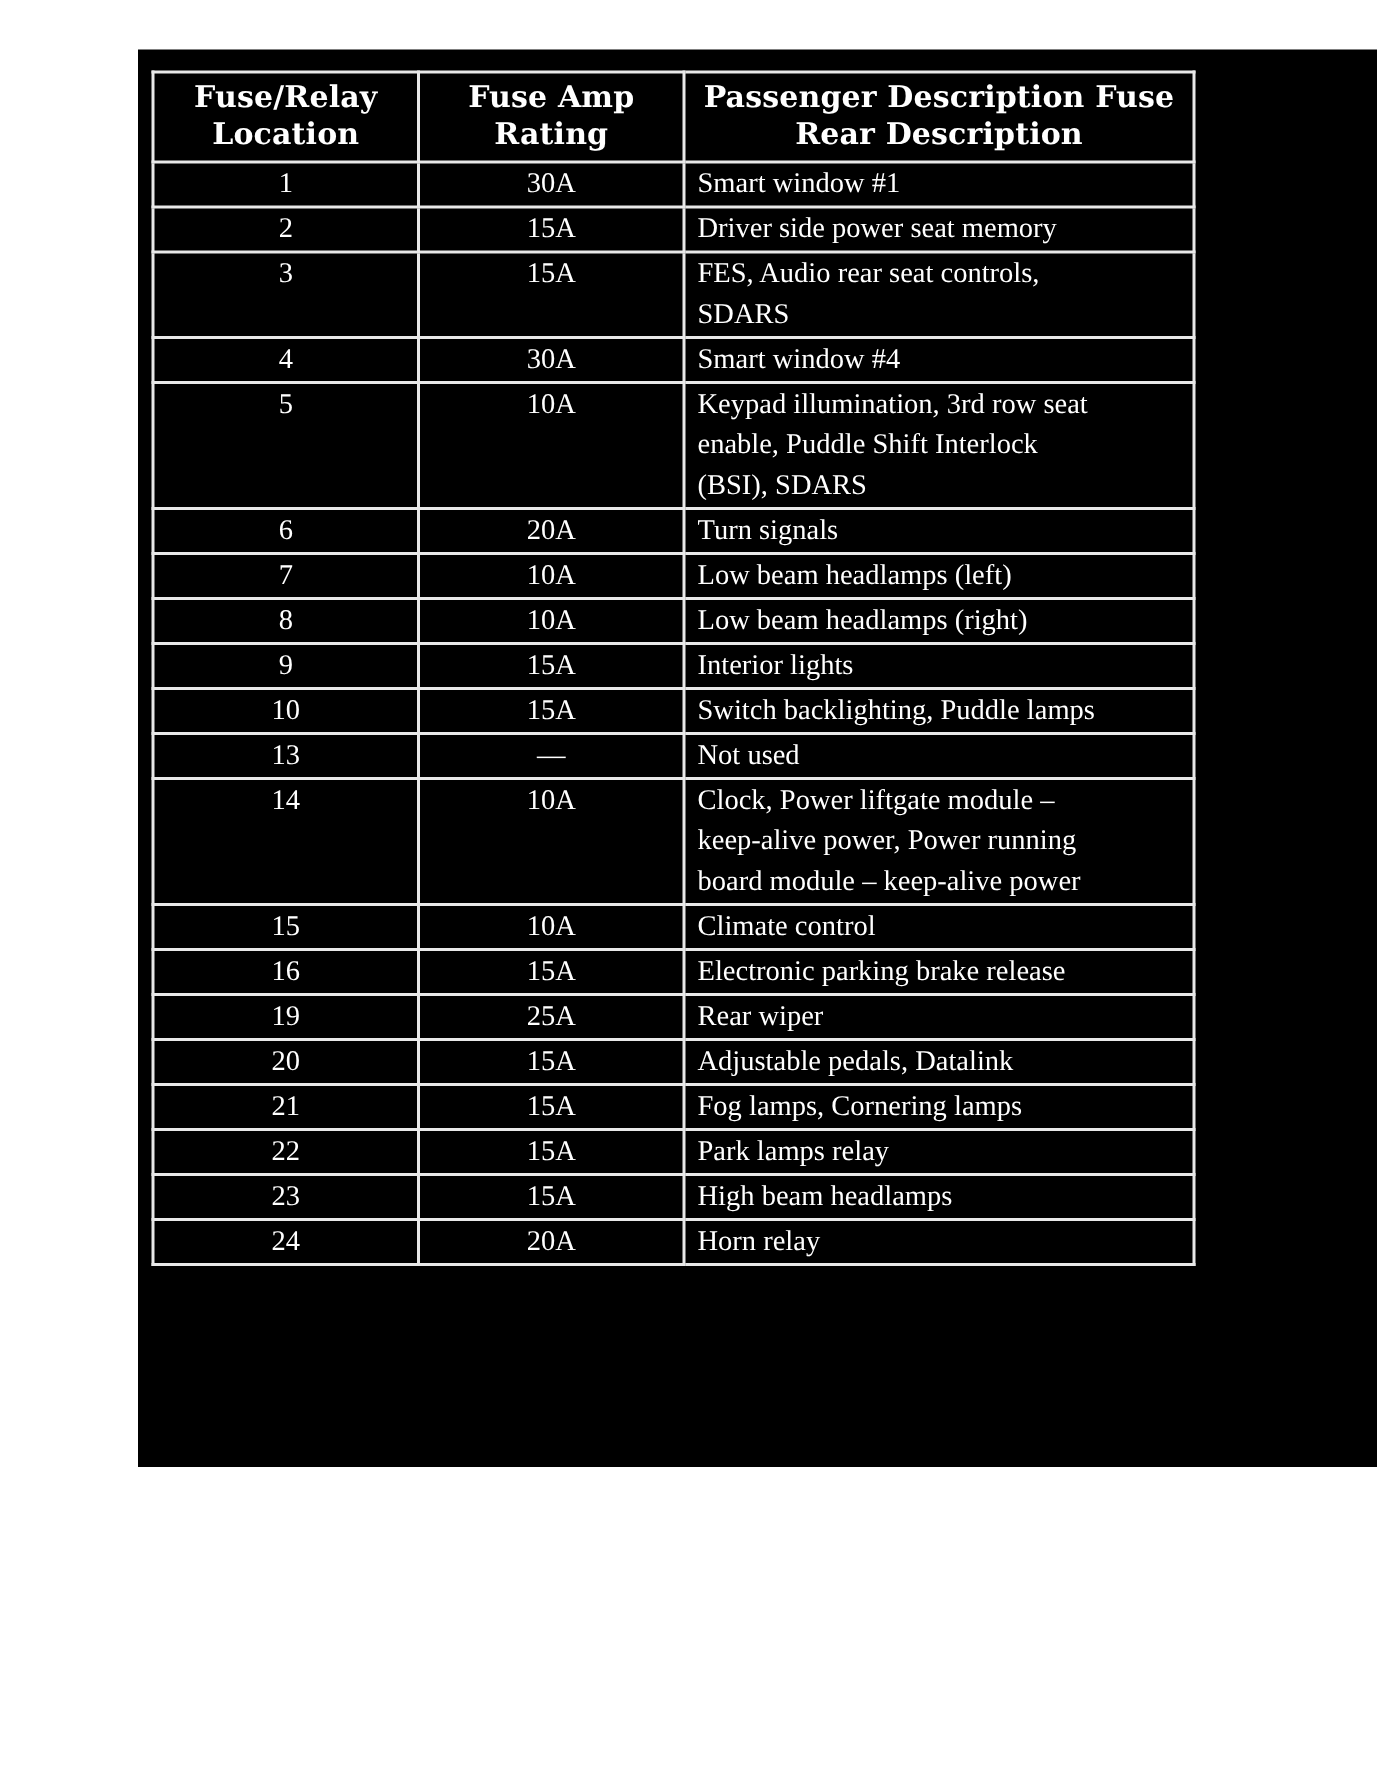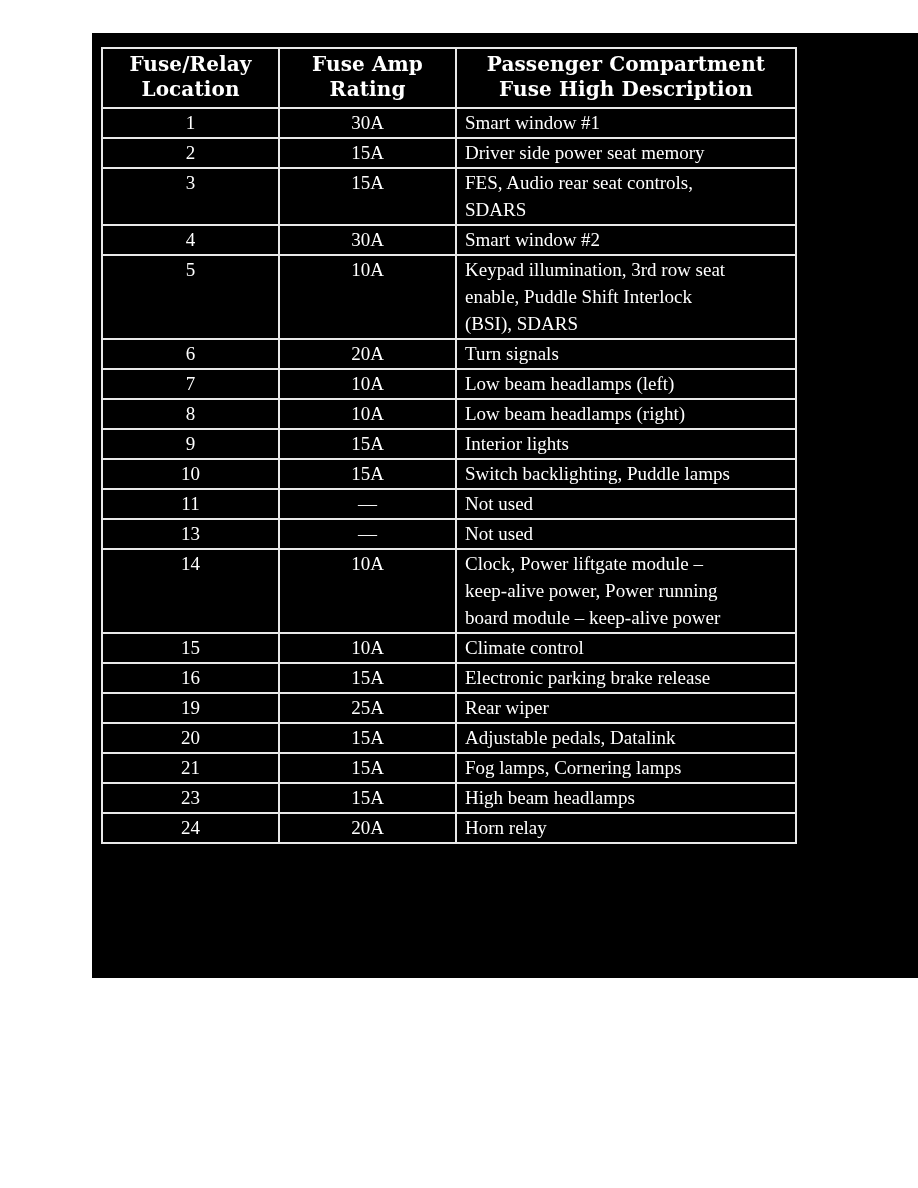--- a/index.html
+++ b/index.html
@@ -96,22 +96,22 @@
       <tr>
         <th>
           <span class="line">Fuse/Relay</span>
           <span class="line">Location</span>
         </th>
         <th>
           <span class="line">Fuse Amp</span>
           <span class="line">Rating</span>
         </th>
         <th>
-          <span class="line">Passenger Compartment Fuse</span>
-          <span class="line">High Description</span>
+          <span class="line">Passenger Description Fuse</span>
+          <span class="line">Rear Description</span>
         </th>
       </tr>
     </thead>
     <tbody id="table-body">
         <tr>
           <td class="loc">1</td>
           <td class="amp">30A</td>
           <td class="desc">
             <span class="line">Smart window #1</span>
           </td>
@@ -128,21 +128,21 @@
           <td class="amp">15A</td>
           <td class="desc">
             <span class="line">FES, Audio rear seat controls,</span>
             <span class="line">SDARS</span>
           </td>
         </tr>
         <tr>
           <td class="loc">4</td>
           <td class="amp">30A</td>
           <td class="desc">
-            <span class="line">Smart window #2</span>
+            <span class="line">Smart window #4</span>
           </td>
         </tr>
         <tr>
           <td class="loc">5</td>
           <td class="amp">10A</td>
           <td class="desc">
             <span class="line">Keypad illumination, 3rd row seat</span>
             <span class="line">enable, Puddle Shift Interlock</span>
             <span class="line">(BSI), SDARS</span>
           </td>
@@ -176,27 +176,20 @@
           </td>
         </tr>
         <tr>
           <td class="loc">10</td>
           <td class="amp">15A</td>
           <td class="desc">
             <span class="line">Switch backlighting, Puddle lamps</span>
           </td>
         </tr>
         <tr>
-          <td class="loc">11</td>
-          <td class="amp">—</td>
-          <td class="desc">
-            <span class="line">Not used</span>
-          </td>
-        </tr>
-        <tr>
           <td class="loc">13</td>
           <td class="amp">—</td>
           <td class="desc">
             <span class="line">Not used</span>
           </td>
         </tr>
         <tr>
           <td class="loc">14</td>
           <td class="amp">10A</td>
           <td class="desc">
@@ -234,20 +227,27 @@
           </td>
         </tr>
         <tr>
           <td class="loc">21</td>
           <td class="amp">15A</td>
           <td class="desc">
             <span class="line">Fog lamps, Cornering lamps</span>
           </td>
         </tr>
         <tr>
+          <td class="loc">22</td>
+          <td class="amp">15A</td>
+          <td class="desc">
+            <span class="line">Park lamps relay</span>
+          </td>
+        </tr>
+        <tr>
           <td class="loc">23</td>
           <td class="amp">15A</td>
           <td class="desc">
             <span class="line">High beam headlamps</span>
           </td>
         </tr>
         <tr>
           <td class="loc">24</td>
           <td class="amp">20A</td>
           <td class="desc">

